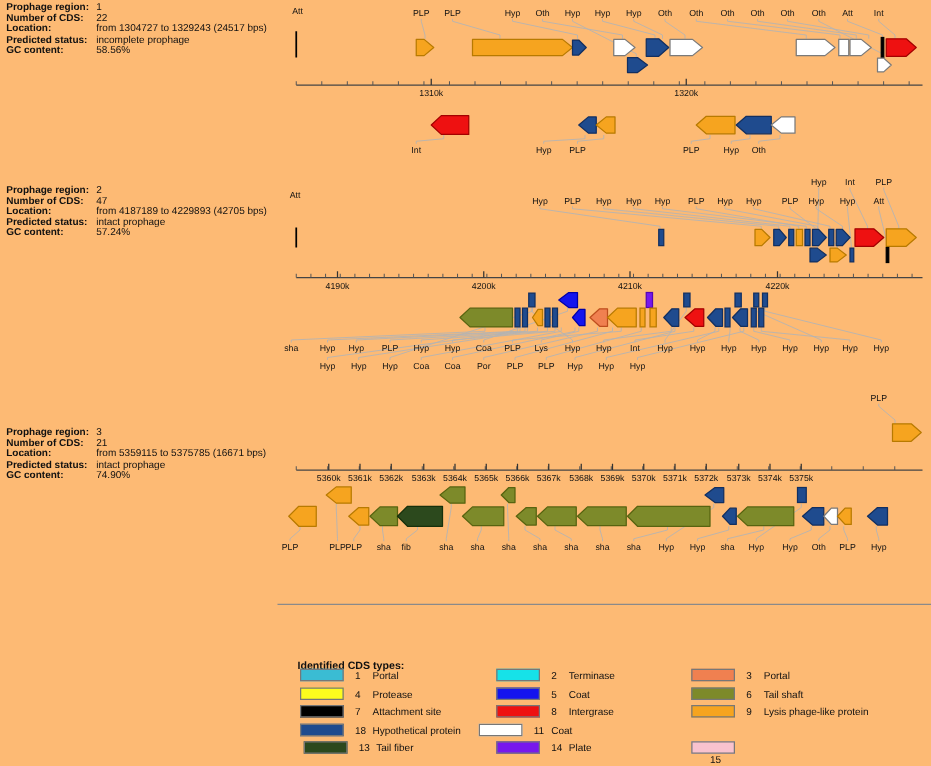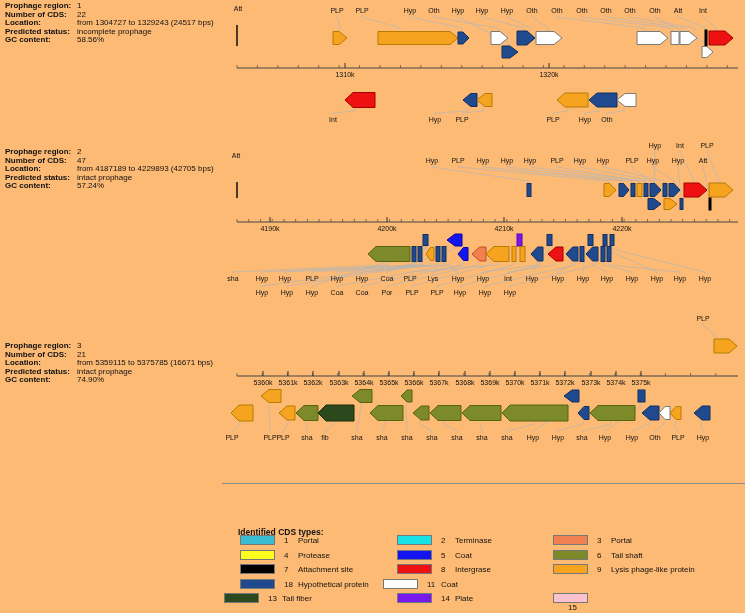--- a/index.html
+++ b/index.html
@@ -507,21 +507,21 @@
         <div class="litem" style="left: 383px; top: 579px;">
           <div class="lsw" style="background: rgb(255, 255, 255);"></div>
           <span class="lnum">11</span>
           <span class="llab">Coat</span>
         </div>
         <div class="litem" style="left: 553px; top: 579px; margin-top: 36px;">
           <div class="lsw" style="background: rgb(247, 247, 201);"></div>
           <span class="lnum">12</span>
           <span class="llab">Transposase</span>
         </div>
-        <div class="litem" style="left: 224px; top: 593px;">
+        <div class="litem" style="left: 243px; top: 593px;">
           <div class="lsw" style="background: rgb(44, 73, 29);"></div>
           <span class="lnum">13</span>
           <span class="llab">Tail fiber</span>
         </div>
         <div class="litem" style="left: 397px; top: 593px;">
           <div class="lsw" style="background: rgb(119, 24, 236);"></div>
           <span class="lnum">14</span>
           <span class="llab">Plate</span>
         </div>
         <div class="litem" style="left: 553px; top: 593px; flex-direction: column;">

